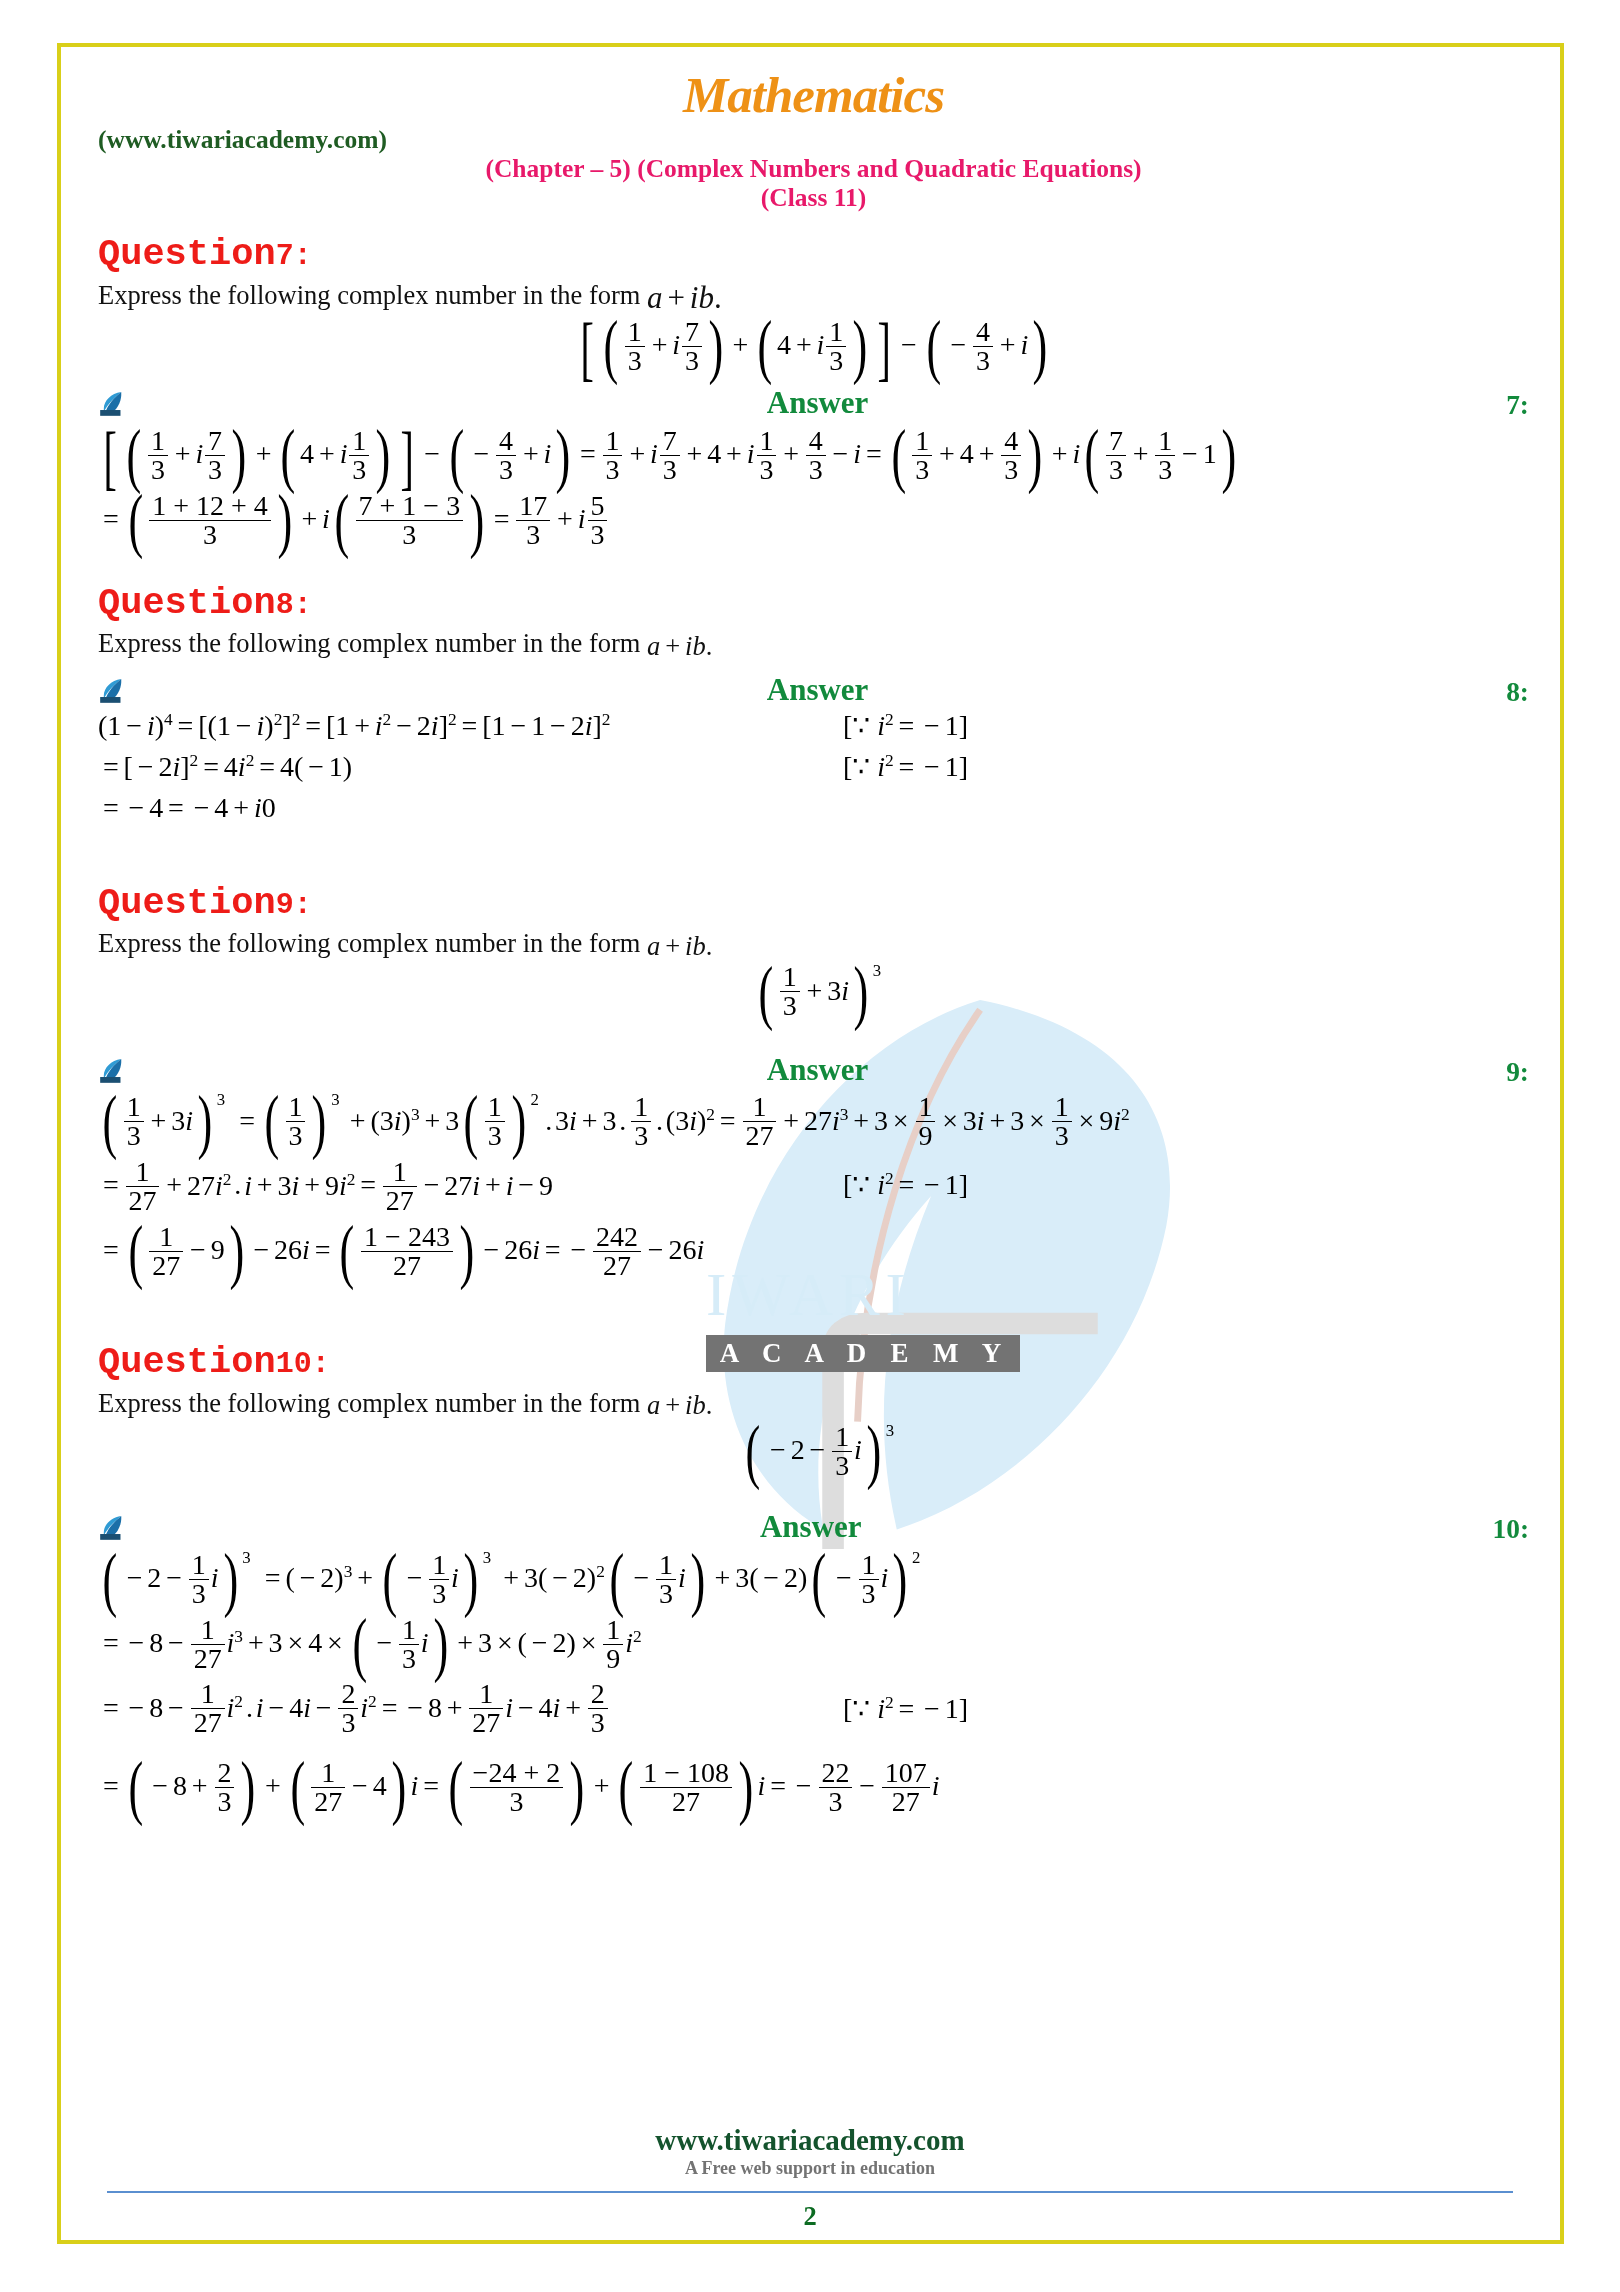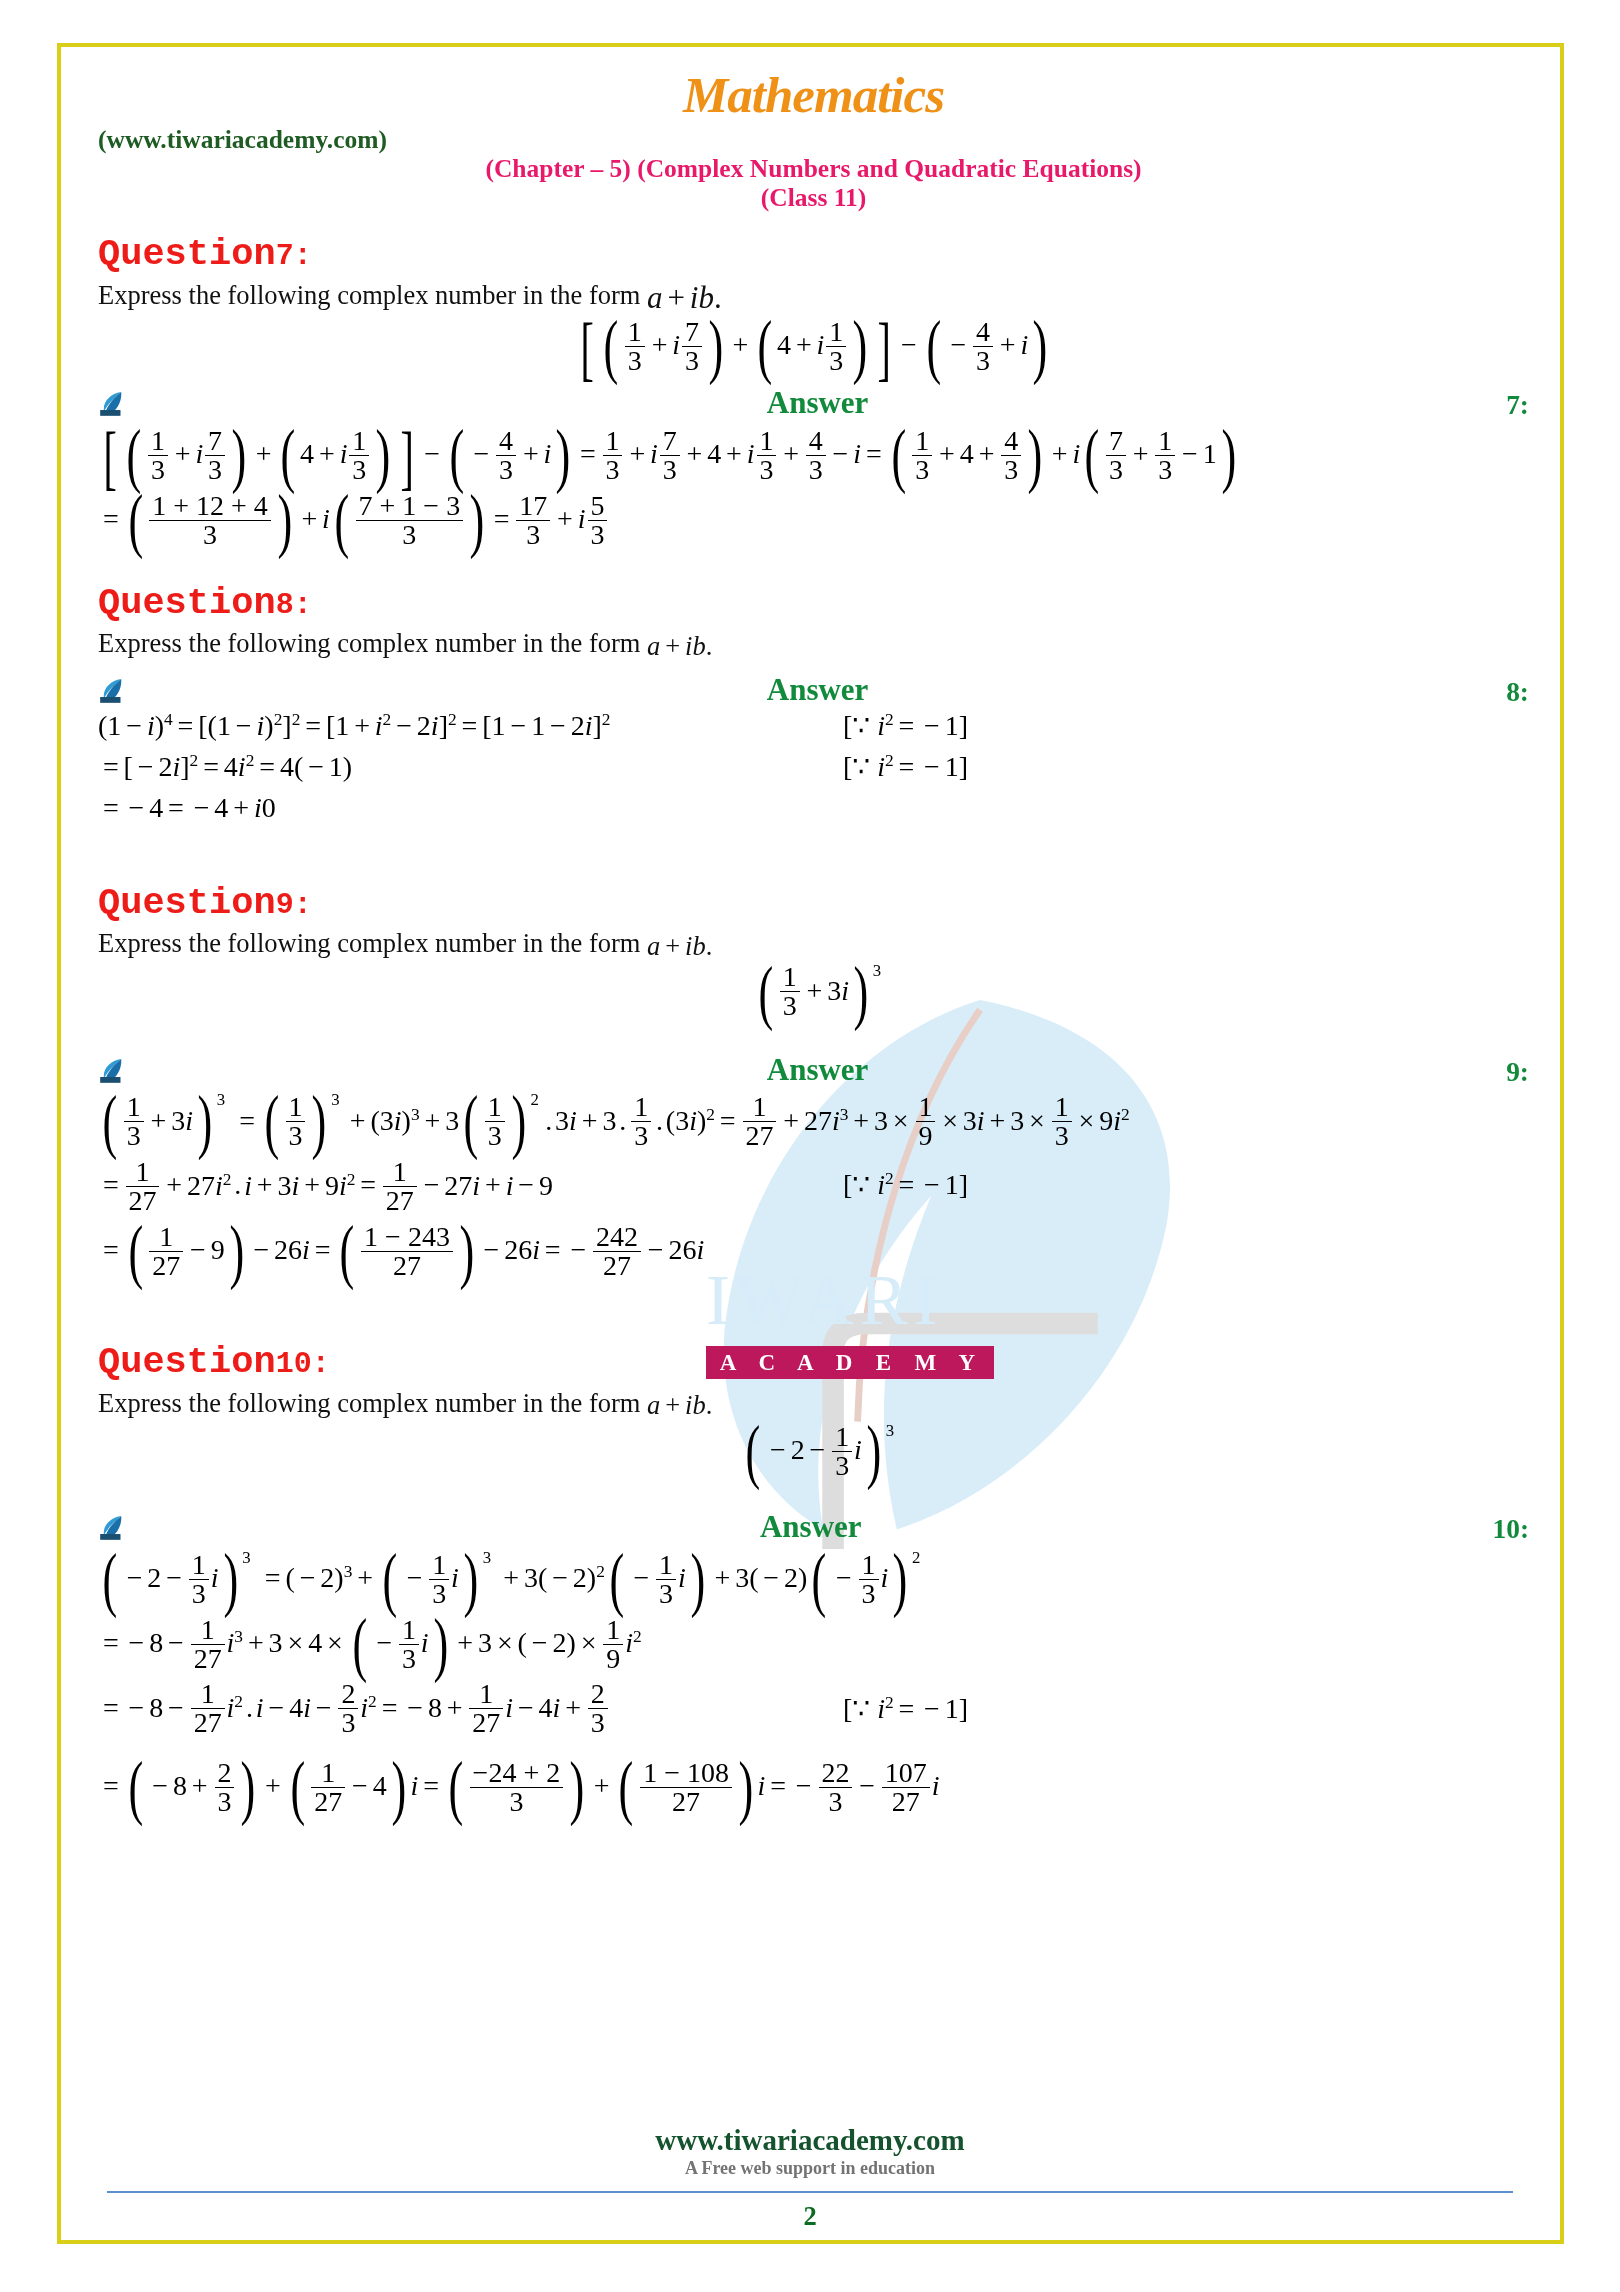--- a/index.html
+++ b/index.html
@@ -47,31 +47,31 @@
   }
   .wm-text {
     position: absolute;
     left: 706px;
     top: 1264px;
     z-index: 0;
     pointer-events: none;
     font-family: "Liberation Serif", serif;
   }
   .wm-main {
-    font-size: 72px;
+    font-size: 61px;
     letter-spacing: 5.9px;
     color: #d6ecf8;
     font-weight: 400;
     line-height: 1;
   }
   .wm-sub {
     margin-top: 9.8px;
-    background: #be185d;
+    background: #737373;
     color: #ffffff;
-    font-size: 23px;
+    font-size: 27px;
     font-weight: bold;
     letter-spacing: 8.8px;
     padding: 4.9px 9.8px 4.9px 13.7px;
     display: inline-block;
     line-height: 1;
   }
 
   
   .content {
     position: absolute;

